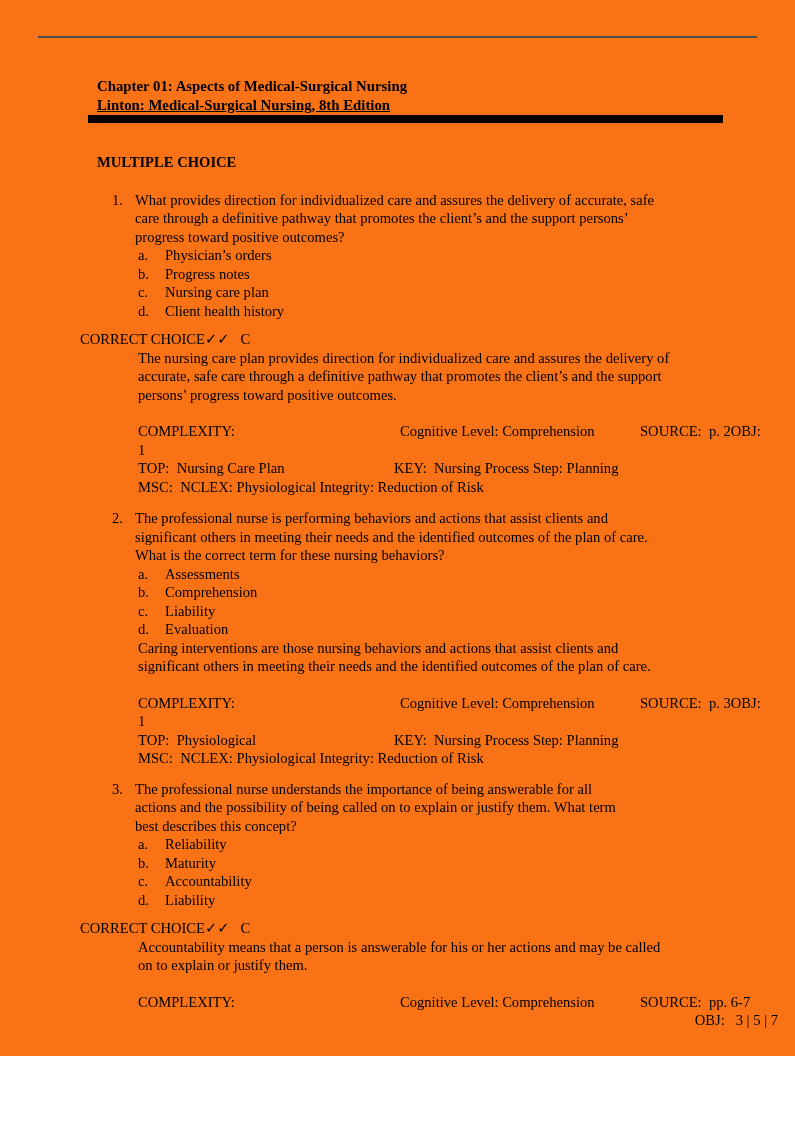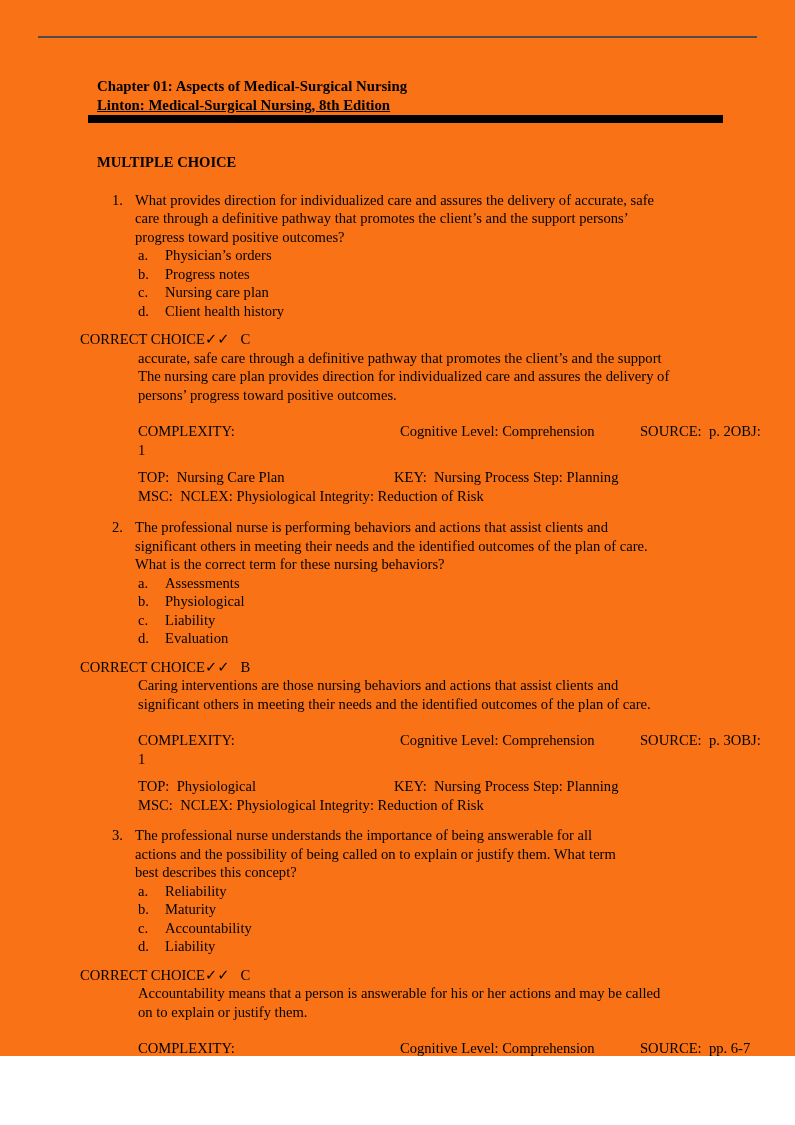--- a/index.html
+++ b/index.html
@@ -39,21 +39,21 @@
   .line { white-space: pre; }
   .opt-row { display: flex; }
   .opt-letter { flex: none; width: 27px; margin-left: 3px; white-space: pre; }
   .opt-text { white-space: pre; }
 
   .answer-line { margin: 10px 0 0 80px; white-space: pre; }
   .answer-letter { margin-left: 11px; }
   .rationale { margin-left: 138px; }
   .meta { margin: 18px 0 0 138px; width: 640px; }
   .meta-row { white-space: pre; }
-  .meta-cols { display: flex; margin-top: 9px; }
+  .meta-cols { display: flex; }
   .m-col1 { flex: none; width: 262px; white-space: pre; }
   .m-col2 { flex: none; width: 240px; white-space: pre; }
   .m-col3 { flex: none; white-space: pre; }
   .m-col1t { flex: none; width: 256px; white-space: pre; }
   .obj-wrapped-line { margin-left: 37px; white-space: pre; text-align: right; }
 </style>
 </head>
 <body>
 
 <div class="page">
@@ -88,22 +88,22 @@
         </div>
         <div class="opt-row">
           <span class="opt-letter">d.</span>
           <span class="opt-text">Client health history</span>
         </div>
       </div>
     </div>
   </div>
   <div class="answer-line"><span>CORRECT CHOICE</span><span>✓✓</span><span class="answer-letter">C</span></div>
   <div class="rationale">
+    <div class="line">The nursing care plan provides direction for individualized care and assures the delivery of</div>
     <div class="line">accurate, safe care through a definitive pathway that promotes the client’s and the support</div>
-    <div class="line">The nursing care plan provides direction for individualized care and assures the delivery of</div>
     <div class="line">persons’ progress toward positive outcomes.</div>
   </div>
   <div class="meta">
     <div class="meta-cols">
       <span class="m-col1">COMPLEXITY:</span>
       <span class="m-col2">Cognitive Level: Comprehension</span>
       <span class="m-col3"><span>SOURCE:  p. 2</span><span>OBJ:</span></span>
     </div>
     <div class="meta-row">1</div>
     <div class="meta-cols">
@@ -119,34 +119,33 @@
       <div class="q-body">
         <div class="line">The professional nurse is performing behaviors and actions that assist clients and</div>
         <div class="line">significant others in meeting their needs and the identified outcomes of the plan of care.</div>
         <div class="line">What is the correct term for these nursing behaviors?</div>
         <div class="opt-row">
           <span class="opt-letter">a.</span>
           <span class="opt-text">Assessments</span>
         </div>
         <div class="opt-row">
           <span class="opt-letter">b.</span>
-          <span class="opt-text">Physiological</span>
+          <span class="opt-text">Comprehension</span>
         </div>
         <div class="opt-row">
           <span class="opt-letter">c.</span>
           <span class="opt-text">Liability</span>
         </div>
         <div class="opt-row">
           <span class="opt-letter">d.</span>
           <span class="opt-text">Evaluation</span>
         </div>
       </div>
     </div>
   </div>
-  <div class="answer-line"><span>CORRECT CHOICE</span><span>✓✓</span><span class="answer-letter">B</span></div>
   <div class="rationale">
     <div class="line">Caring interventions are those nursing behaviors and actions that assist clients and</div>
     <div class="line">significant others in meeting their needs and the identified outcomes of the plan of care.</div>
   </div>
   <div class="meta">
     <div class="meta-cols">
       <span class="m-col1">COMPLEXITY:</span>
       <span class="m-col2">Cognitive Level: Comprehension</span>
       <span class="m-col3"><span>SOURCE:  p. 3</span><span>OBJ:</span></span>
     </div>

